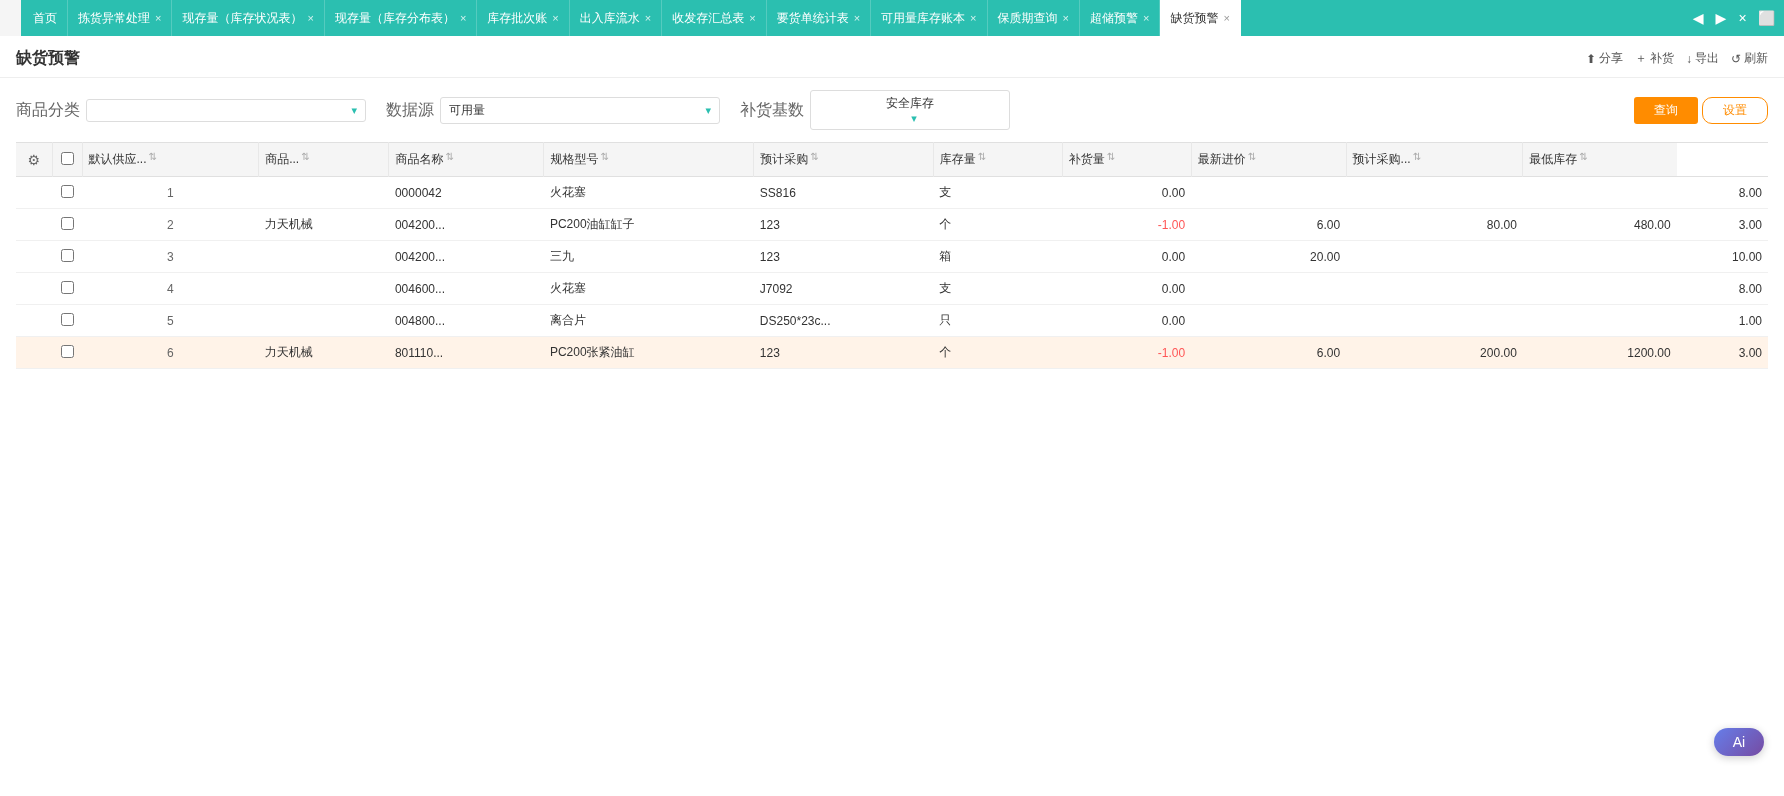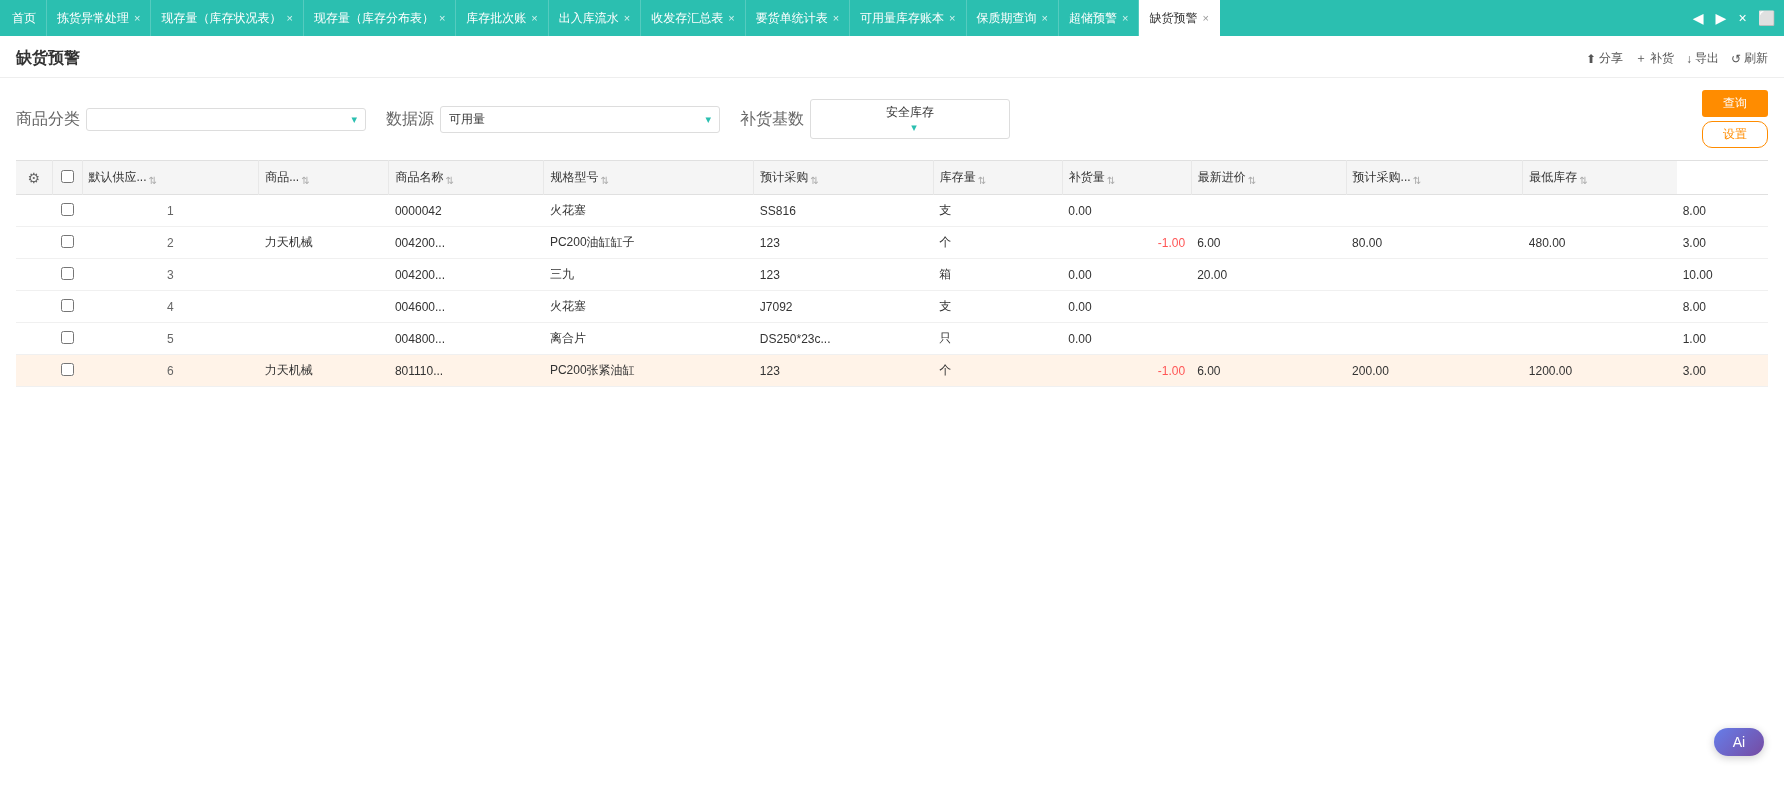--- a/index.html
+++ b/index.html
@@ -6,20 +6,21 @@
     body { font-family: 'Microsoft YaHei', Arial, sans-serif; font-size: 12px; background: #f5f5f5; color: #333; overflow-x: hidden; }
 
     
     .tab-bar {
       display: flex;
       align-items: center;
       background: #2bbfb0;
       height: 36px;
       padding: 0 2px;
       overflow: hidden;
+      margin-left: 21px;
     }
     .tab-item {
       display: flex;
       align-items: center;
       padding: 0 10px;
       height: 36px;
       color: #fff;
       font-size: 12px;
       white-space: nowrap;
       cursor: pointer;
@@ -134,21 +135,21 @@
     .filter-value {
       color: #333;
     }
     .chevron-down {
       color: #2bbfb0;
       font-size: 11px;
       margin-left: 8px;
     }
     .filter-actions {
       display: flex;
-      flex-direction: column;
+      flex-direction: row;
       gap: 4px;
       margin-left: auto;
     }
     .btn-query {
       background: #ff8c00;
       color: #fff;
       border: none;
       border-radius: 3px;
       padding: 5px 20px;
       cursor: pointer;
@@ -184,36 +185,36 @@
       text-align: left;
       font-weight: normal;
       color: #333;
       white-space: nowrap;
       border-right: 1px solid #e8e8e8;
       position: relative;
     }
     thead th:last-child { border-right: none; }
     .th-sort {
       display: flex;
-      align-items: flex-end;
+      align-items: flex-start;
       gap: 2px;
       cursor: pointer;
     }
     .sort-icon { color: #aaa; font-size: 10px; }
     tbody tr {
       border-bottom: 1px solid #f0f0f0;
       background: #fff;
     }
     tbody tr.highlighted { background: #fff3e8; }
     tbody td {
       padding: 7px 6px;
       color: #333;
       white-space: nowrap;
     }
-    .td-number { color: #333; }
+    .td-number { color: #333; text-align: right; }
     .td-negative { color: #f55; text-align: right; }
     .settings-col { width: 36px; text-align: center; }
     .checkbox-col { width: 30px; text-align: center; }
     .row-num { color: #666; text-align: center; }
 
     .gear-icon { font-size: 14px; color: #666; cursor: pointer; }
 
     input[type=checkbox] { cursor: pointer; }
 
     .ai-badge {

